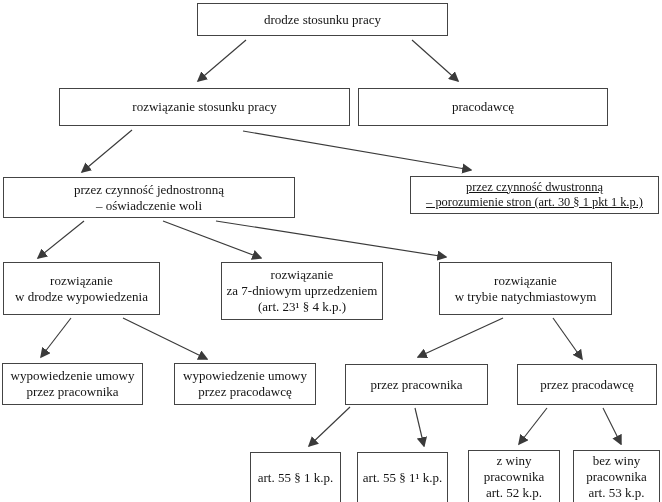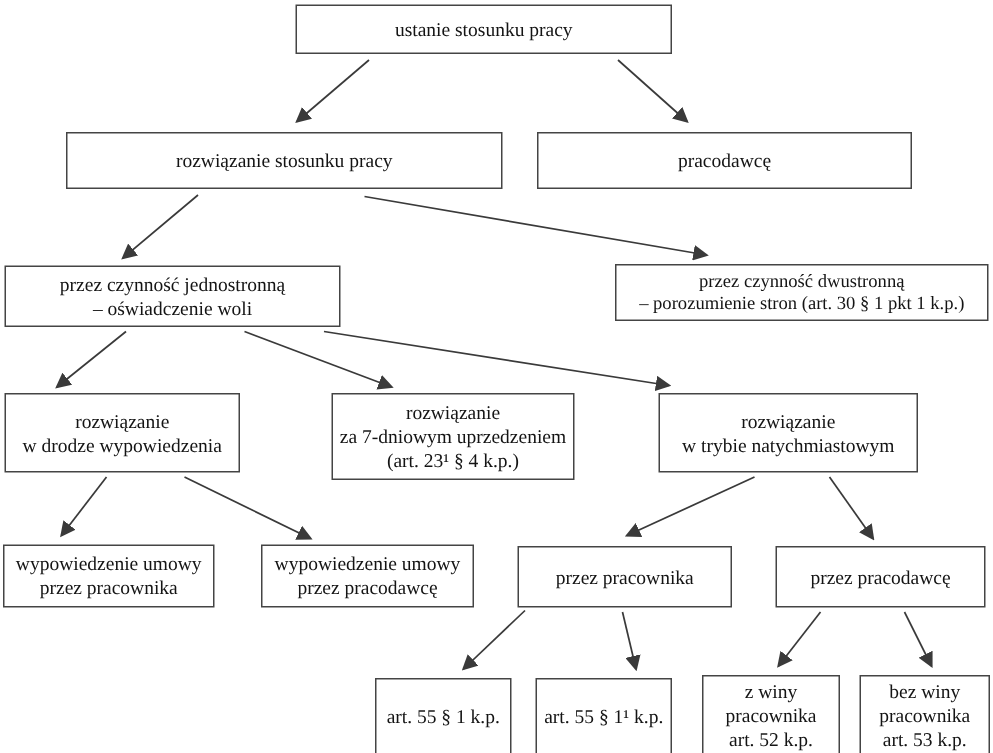--- a/index.html
+++ b/index.html
@@ -26,21 +26,21 @@
     border:1px solid var(--border);
     background:var(--background);
     display:flex;
     align-items:center;
     justify-content:center;
     text-align:center;
     font-size:13px;
     line-height:16px;
     white-space:pre-line;
   }
-  .node.small{font-size:12.4px;line-height:15.5px;}
+  .node.small{font-size:12.4px;line-height:15.5px;text-decoration:underline;}
 </style>
 </head>
 <body>
 
 <div class="canvas">
 
   <svg class="edges" width="662" height="502" viewBox="0 0 662 502" xmlns="http://www.w3.org/2000/svg">
     <defs>
       <marker id="ah" viewBox="0 0 10 10" refX="8.5" refY="5" markerWidth="9" markerHeight="9" orient="auto">
         <path class="ah" d="M0,0 L10,5 L0,10 z"></path>
@@ -56,26 +56,26 @@
     <line class="edge" x1="71" y1="318" x2="41" y2="357" marker-end="url(#ah)"></line>
     <line class="edge" x1="123" y1="318" x2="207" y2="359" marker-end="url(#ah)"></line>
     <line class="edge" x1="503" y1="318" x2="418" y2="357" marker-end="url(#ah)"></line>
     <line class="edge" x1="553" y1="318" x2="582" y2="359" marker-end="url(#ah)"></line>
     <line class="edge" x1="350" y1="407" x2="309" y2="446" marker-end="url(#ah)"></line>
     <line class="edge" x1="415" y1="408" x2="424" y2="446" marker-end="url(#ah)"></line>
     <line class="edge" x1="547" y1="408" x2="519" y2="444" marker-end="url(#ah)"></line>
     <line class="edge" x1="603" y1="408" x2="621" y2="444" marker-end="url(#ah)"></line>
   </svg>
 
-  <div class="node" style="left:197px;top:3px;width:251px;height:33px">ustanie stosunku pracy</div>
+  <div class="node" style="left:197px;top:3px;width:251px;height:33px">drodze stosunku pracy</div>
 
-  <div class="node" style="left:44px;top:88px;width:291px;height:38px">rozwiązanie stosunku pracy</div>
+  <div class="node" style="left:59px;top:88px;width:291px;height:38px">rozwiązanie stosunku pracy</div>
   <div class="node" style="left:358px;top:88px;width:250px;height:38px">pracodawcę</div>
 
-  <div class="node" style="left:3px;top:177px;width:224px;height:41px">przez czynność jednostronną
+  <div class="node" style="left:3px;top:177px;width:292px;height:41px">przez czynność jednostronną
 – oświadczenie woli</div>
   <div class="node small" style="left:410px;top:176px;width:249px;height:38px">przez czynność dwustronną
 – porozumienie stron (art. 30 § 1 pkt 1 k.p.)</div>
 
   <div class="node" style="left:3px;top:262px;width:157px;height:53px">rozwiązanie
 w drodze wypowiedzenia</div>
   <div class="node" style="left:221px;top:262px;width:162px;height:58px">rozwiązanie
 za 7-dniowym uprzedzeniem
 (art. 23¹ § 4 k.p.)</div>
   <div class="node" style="left:439px;top:262px;width:173px;height:53px">rozwiązanie

